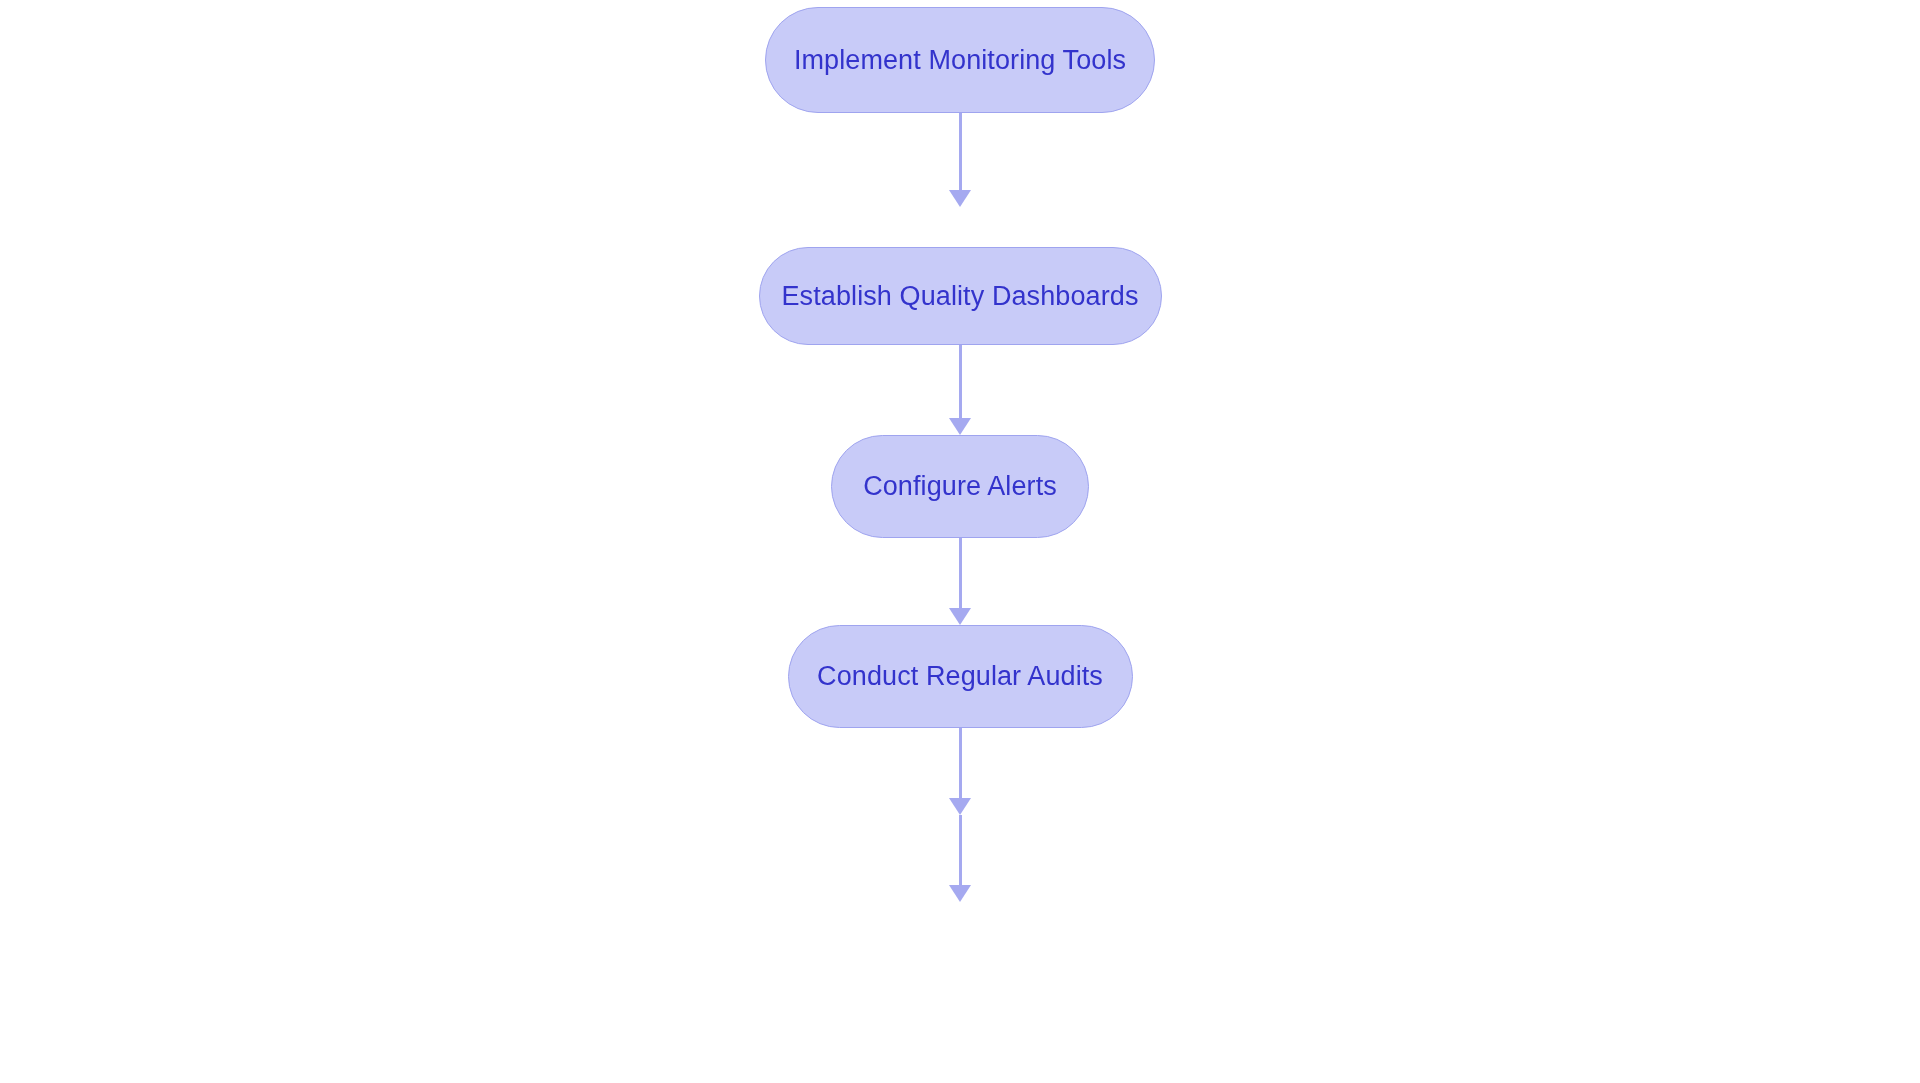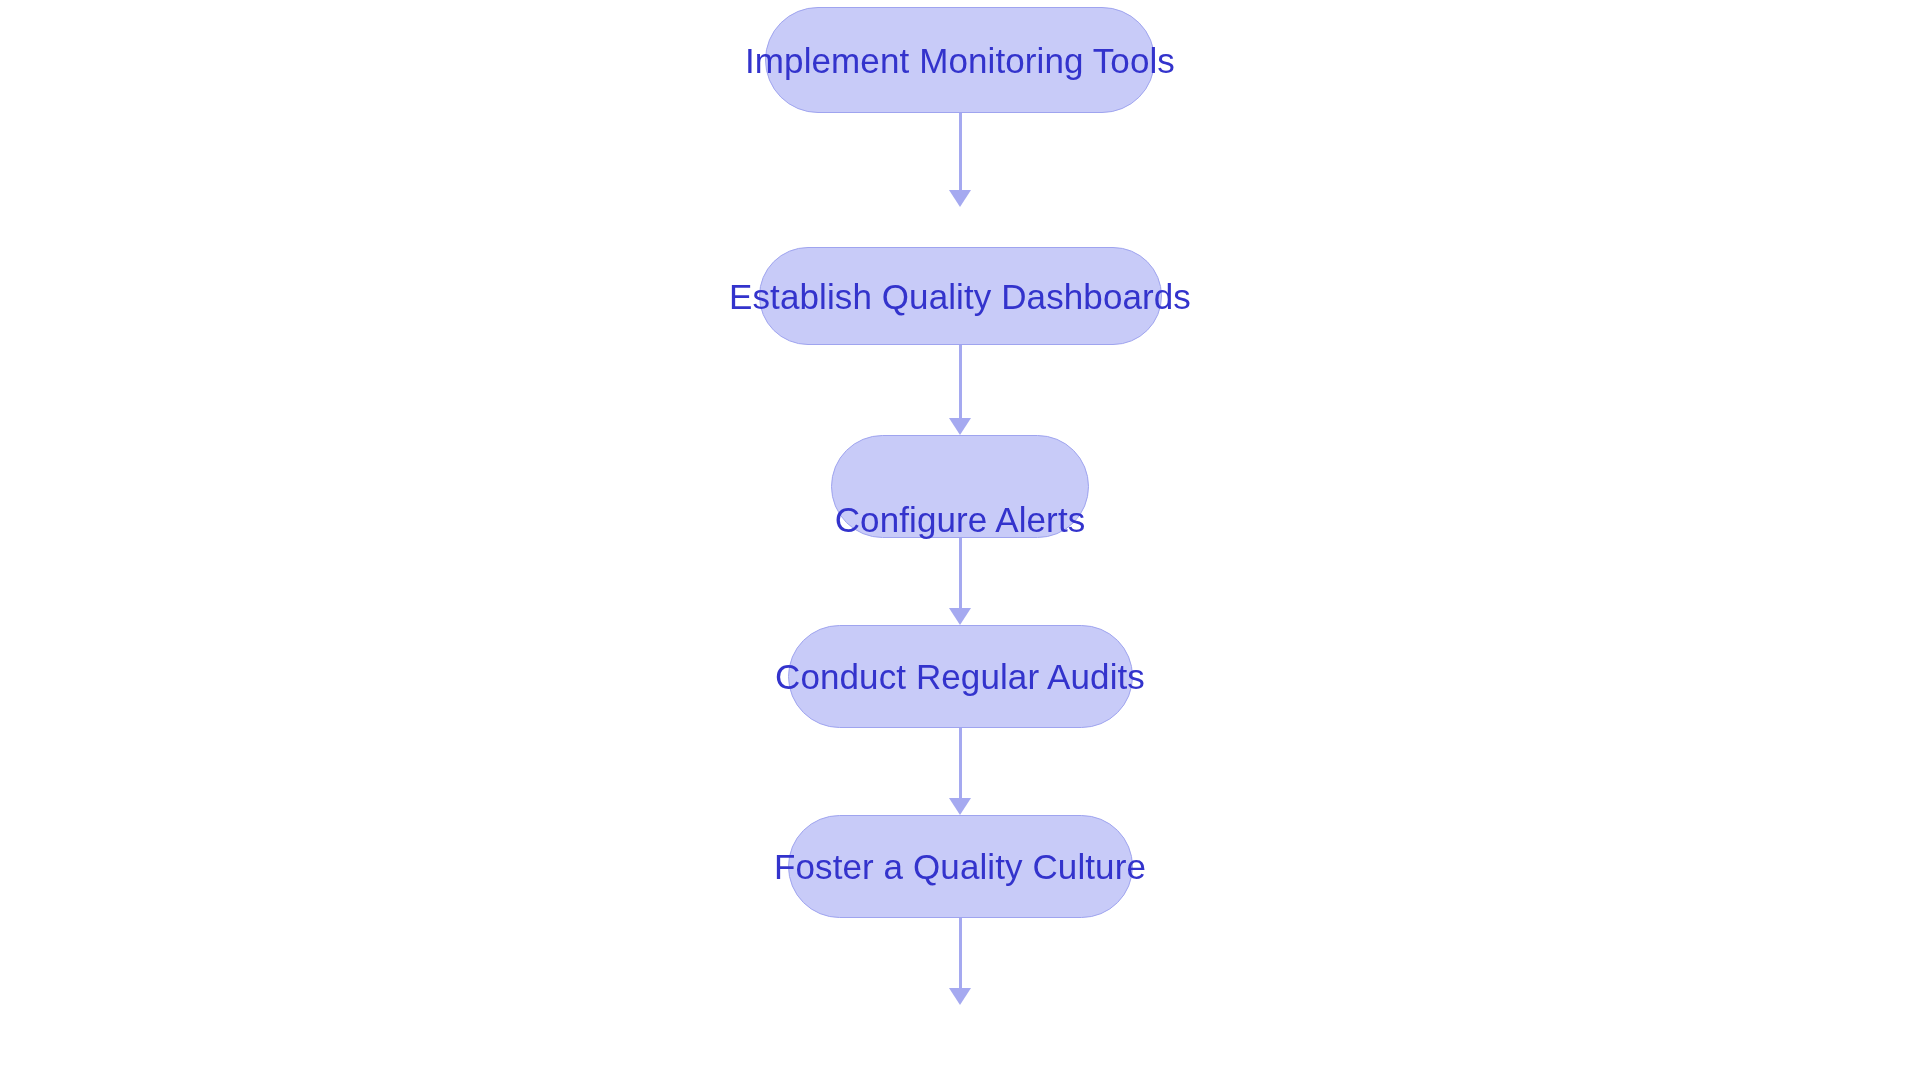--- a/index.html
+++ b/index.html
@@ -48,34 +48,34 @@
     letter-spacing: 0.1px;
     line-height: 1;
     white-space: nowrap;
     padding: 0 46px;
     user-select: none;
   }
 
   .node-label {
     display: block;
     color: #3333cc;
-    font-size: 35px;
+    font-size: 27px;
     line-height: 1;
     white-space: nowrap;
   }
 
   
   .node-h-106 { height: 106px; }
   .node-h-98  { height: 98px; margin-top: 40px; }
   .node-h-103 { height: 103px; }
   .node-h-97  { height: 97px; }
 
   .node-w-390 { width: 390px; }
   .node-w-403 { width: 403px; }
-  .node-w-258 { width: 258px; align-items: flex-end; }
+  .node-w-258 { width: 258px; }
   .node-w-345 { width: 345px; }
   .node-w-460 { width: 460px; }
 
   
   .connector {
     position: relative;
     width: 30px;
     display: flex;
     flex-direction: column;
     align-items: center;
@@ -140,23 +140,20 @@
 
     <div class="node node-w-345 node-h-103">
       <span class="node-label">Conduct Regular Audits</span>
     </div>
 
     <div class="connector gap-4">
       <div class="connector-shaft"></div>
       <div class="connector-head"></div>
     </div>
 
-    <div class="node node-w-345 node-h-103">
-      <span class="node-label">Foster a Quality Culture</span>
-    </div>
 
     <div class="connector gap-5">
       <div class="connector-shaft"></div>
       <div class="connector-head"></div>
     </div>
 
 
   </div>
 </div>
 

